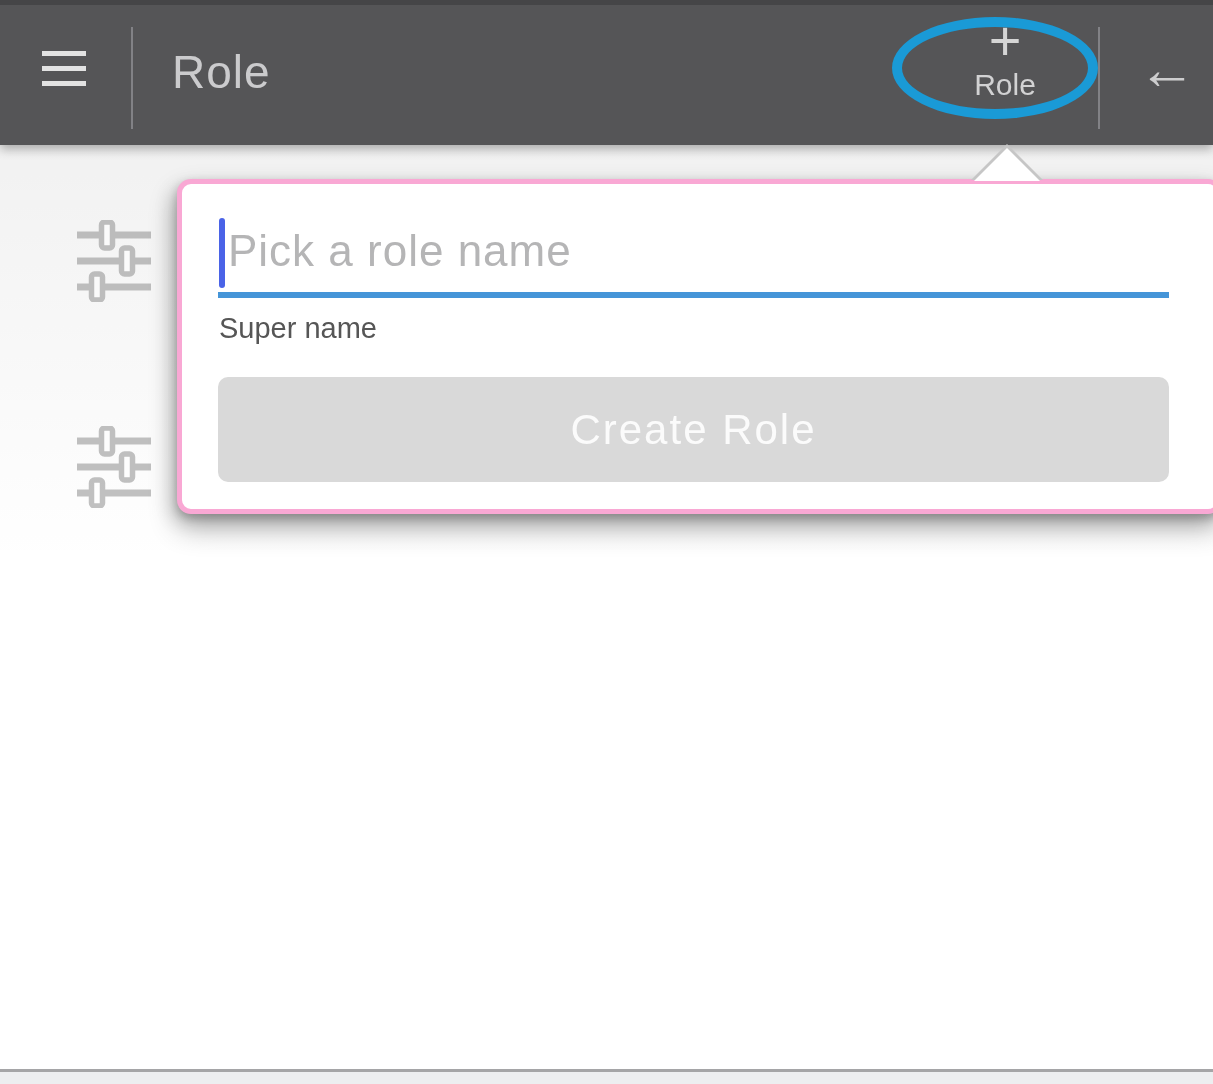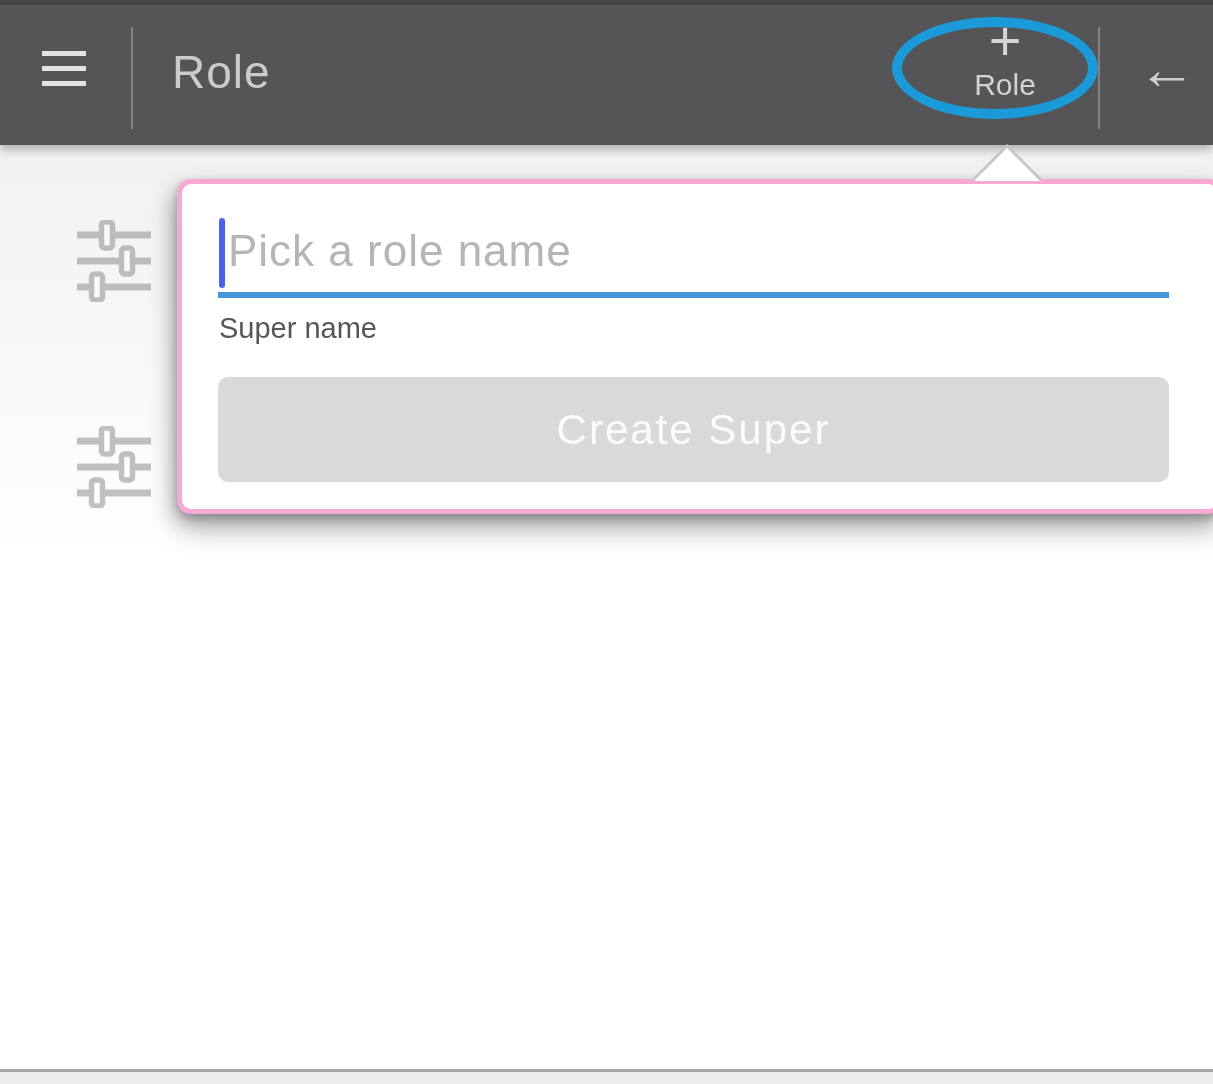--- a/index.html
+++ b/index.html
@@ -124,19 +124,19 @@
 
   <div class="caret-border"></div>
   <div class="caret-fill"></div>
 
   <div class="popover">
     <div class="input-wrap">
       <input class="role-input" type="text" placeholder="Pick a role name" style="">
       <span class="text-cursor"></span>
     </div>
     <div class="field-label">Super name</div>
-    <button class="create-btn">Create Super</button>
+    <button class="create-btn">Create Role</button>
   </div>
 
   <div class="bottom-line"></div>
   <div class="bottom-strip"></div>
 
 </div>
 
 </body></html>

